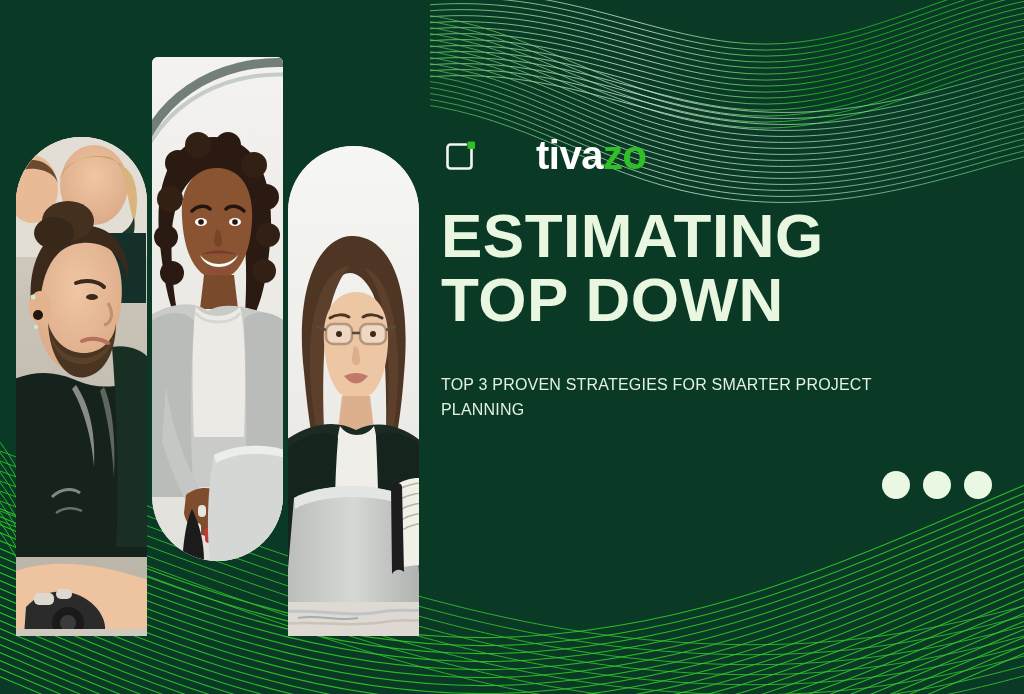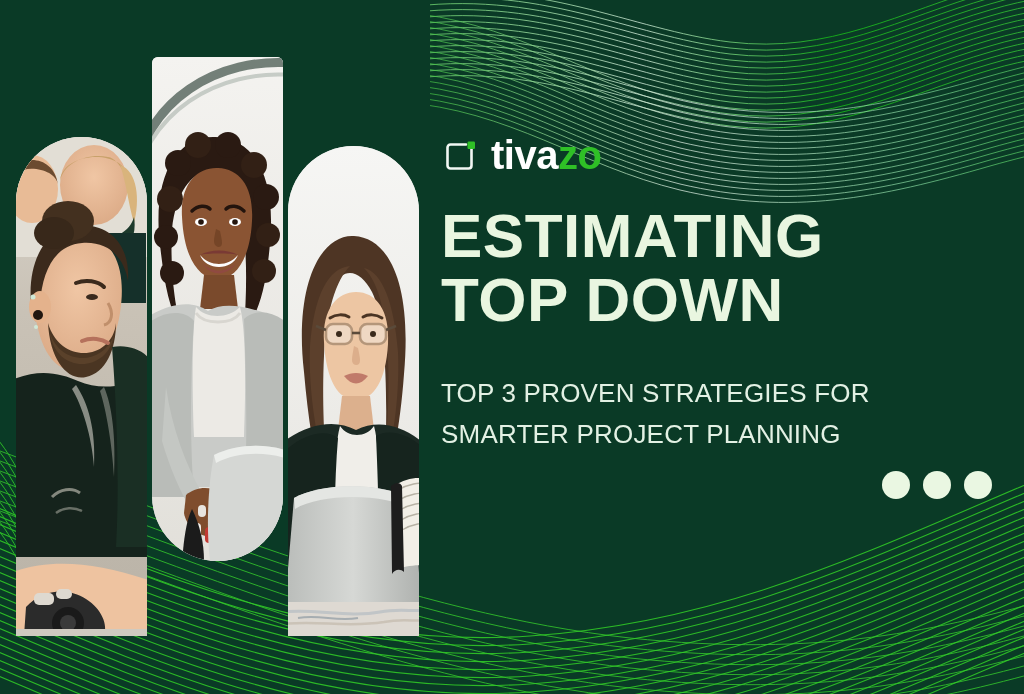--- a/index.html
+++ b/index.html
@@ -94,40 +94,41 @@
     width: 37px;
     height: 37px;
     flex: 0 0 37px;
   }
   #logo-word {
     font-size: 40px;
     font-weight: 700;
     letter-spacing: -0.5px;
     line-height: 1;
     white-space: nowrap;
+    margin-left: 45px;
   }
   #logo-word .part-tiva { color: #ffffff; }
   #logo-word .part-zo  { color: #2fc026; }
 
   #headline {
     margin-top: 26px;
     color: #e9f6e0;
     font-size: 62px;
     font-weight: 800;
     line-height: 1.03;
     letter-spacing: 0.5px;
     text-transform: uppercase;
     max-width: 430px;
   }
   #headline .line { display: block; }
 
   #subhead {
     margin-top: 36px;
     color: #e3f1e4;
-    font-size: 26px;
+    font-size: 16px;
     font-weight: 400;
     line-height: 1.55;
     letter-spacing: 0.2px;
     text-transform: uppercase;
     max-width: 472px;
   }
 
   
   #dots {
     position: absolute;

